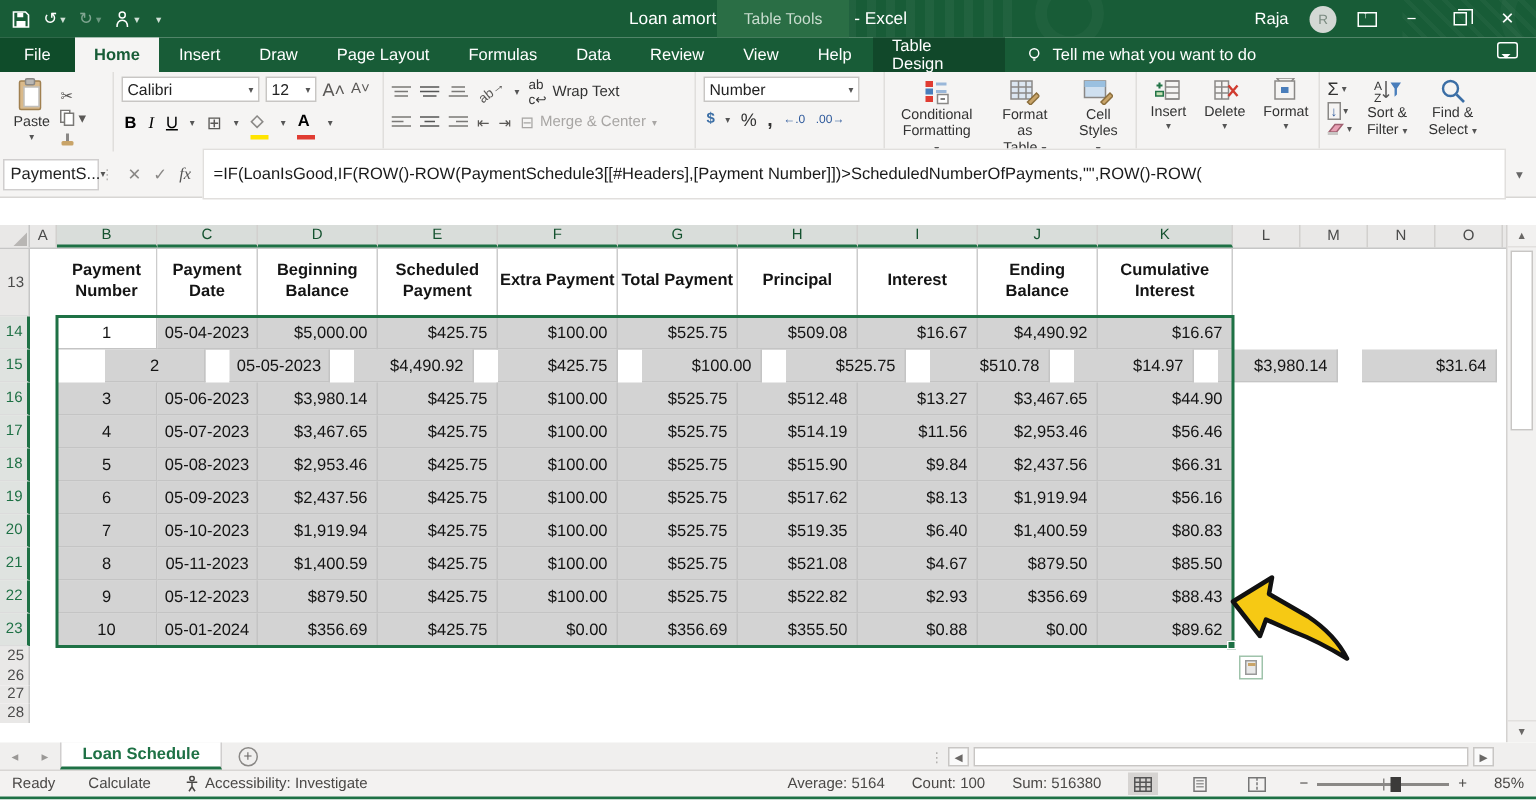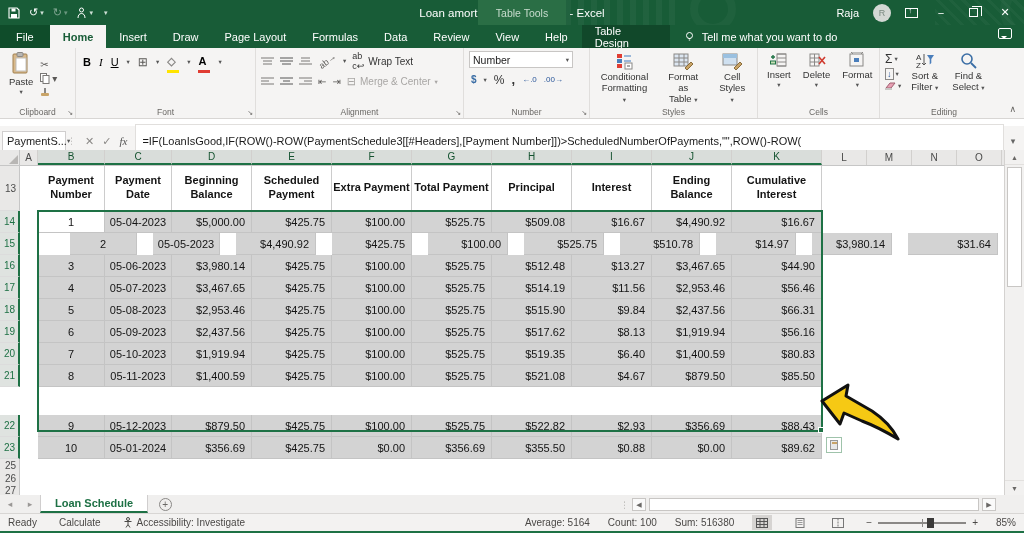--- a/index.html
+++ b/index.html
@@ -63,21 +63,21 @@
   .btnI { font-style:italic; font-family:"Liberation Serif",serif; font-size:11px; }
   .btnU { text-decoration:underline; font-size:11px; }
   .clr-a { font-size:11px; font-weight:bold; line-height:10px; text-align:center; }
   .bar-y { display:block; width:12px; height:3px; background:#ffe400; margin-top:1px; }
   .bar-r { display:block; width:12px; height:3px; background:#e03c32; margin-top:1px; }
   .alico { width:13px; height:9px; }
   .grayed { color:#a8a6a4 !important; }
   .sep-dots { color:#b5b3b1; font-size:9px; margin:0 1px; }
 
   
-  .fbar { position:absolute; left:0; top:126px; width:1024px; height:31px; background:#f5f4f3; display:flex; align-items:center; padding:3px 2px; border-bottom:1px solid #d8d6d4; }
+  .fbar { position:absolute; left:0; top:101px; width:1024px; height:31px; background:#f5f4f3; display:flex; align-items:center; padding:3px 2px; border-bottom:1px solid #d8d6d4; }
   .namebox { width:64px; height:21px; background:#fff; border:1px solid #d0cece; font-size:11px; color:#222; display:flex; align-items:center; padding:0 4px; justify-content:space-between; }
   .fbtns { display:flex; align-items:center; gap:8px; padding:0 8px; color:#8a8886; font-size:11px; }
   .fx { font-family:"Liberation Serif",serif; font-style:italic; color:#555; }
   .finput { flex:1; height:21px; background:#fff; border:1px solid #e1dfdd; font-size:11px; color:#1a1a1a; display:flex; align-items:center; padding:16px 6px; overflow:hidden; white-space:nowrap; }
   .fchev { width:18px; text-align:center; color:#666; font-size:9px; }
 
   
   #sheet { position:absolute; left:0; top:150px; width:1024px; height:345px; background:#fff; overflow:hidden; }
   .colstrip { display:flex; height:16px; background:#e9e8e7; border-bottom:1px solid #c6c6c6; }
   .colstrip .corner { width:20px; position:relative; border-right:1px solid #c6c6c6; background:#e9e8e7; }
@@ -225,20 +225,32 @@
               <rect x="4" y="1" width="2" height="5" fill="#8a8886"></rect>
             </svg>
           </span>
       </div>
       <div class="grp-label">Clipboard</div>
       <div class="launcher">↘</div>
     </div>
 
     <div class="grp" style="width:180px">
       <div style="display:flex;flex-direction:column;gap:3px;width:100%">
+        <div class="row2">
+          <div class="combo" style="width:92px">
+              <span>Calibri</span>
+              <span class="caret-s">▾</span>
+            </div>
+          <div class="combo" style="width:34px">
+              <span>12</span>
+              <span class="caret-s">▾</span>
+            </div>
+          <span class="mini" style="font-size:12px">A˄</span>
+          <span class="mini" style="font-size:10px">A˅</span>
+        </div>
         <div class="row2" style="gap:8px;padding-left:2px">
           <span class="btnB">B</span>
           <span class="btnI">I</span>
           <span class="btnU">U</span>
             <span class="caret-s">▾</span>
           <span class="mini" style="font-size:12px">⊞</span>
             <span class="caret-s">▾</span>
           <span><span class="clr-a" style="color:#8a8886">◇</span><span class="bar-y"></span></span>
             <span class="caret-s">▾</span>
           <span><span class="clr-a">A</span><span class="bar-r"></span></span>
@@ -581,21 +593,21 @@
         <div class="cell sel c-right" style="width: 80px;">$1,400.59</div>
         <div class="cell sel c-right" style="width: 80px;">$425.75</div>
         <div class="cell sel c-right" style="width: 80px;">$100.00</div>
         <div class="cell sel c-right" style="width: 80px;">$525.75</div>
         <div class="cell sel c-right" style="width: 80px;">$521.08</div>
         <div class="cell sel c-right" style="width: 80px;">$4.67</div>
         <div class="cell sel c-right" style="width: 80px;">$879.50</div>
         <div class="cell sel c-right" style="width: 90px;">$85.50</div>
         <div class="filler"></div>
       </div>
-      <div class="gridrow" style="height: 22px; margin-top: 28px;">
+      <div class="gridrow" style="height: 22px;">
         <div class="rownum selnum">22</div>
         <div class="cell" style="width: 18px; border-color: transparent;"></div>
         <div class="cell sel c-center" style="width: 67px;">9</div>
         <div class="cell sel c-center" style="width: 67px;">05-12-2023</div>
         <div class="cell sel c-right" style="width: 80px;">$879.50</div>
         <div class="cell sel c-right" style="width: 80px;">$425.75</div>
         <div class="cell sel c-right" style="width: 80px;">$100.00</div>
         <div class="cell sel c-right" style="width: 80px;">$525.75</div>
         <div class="cell sel c-right" style="width: 80px;">$522.82</div>
         <div class="cell sel c-right" style="width: 80px;">$2.93</div>

